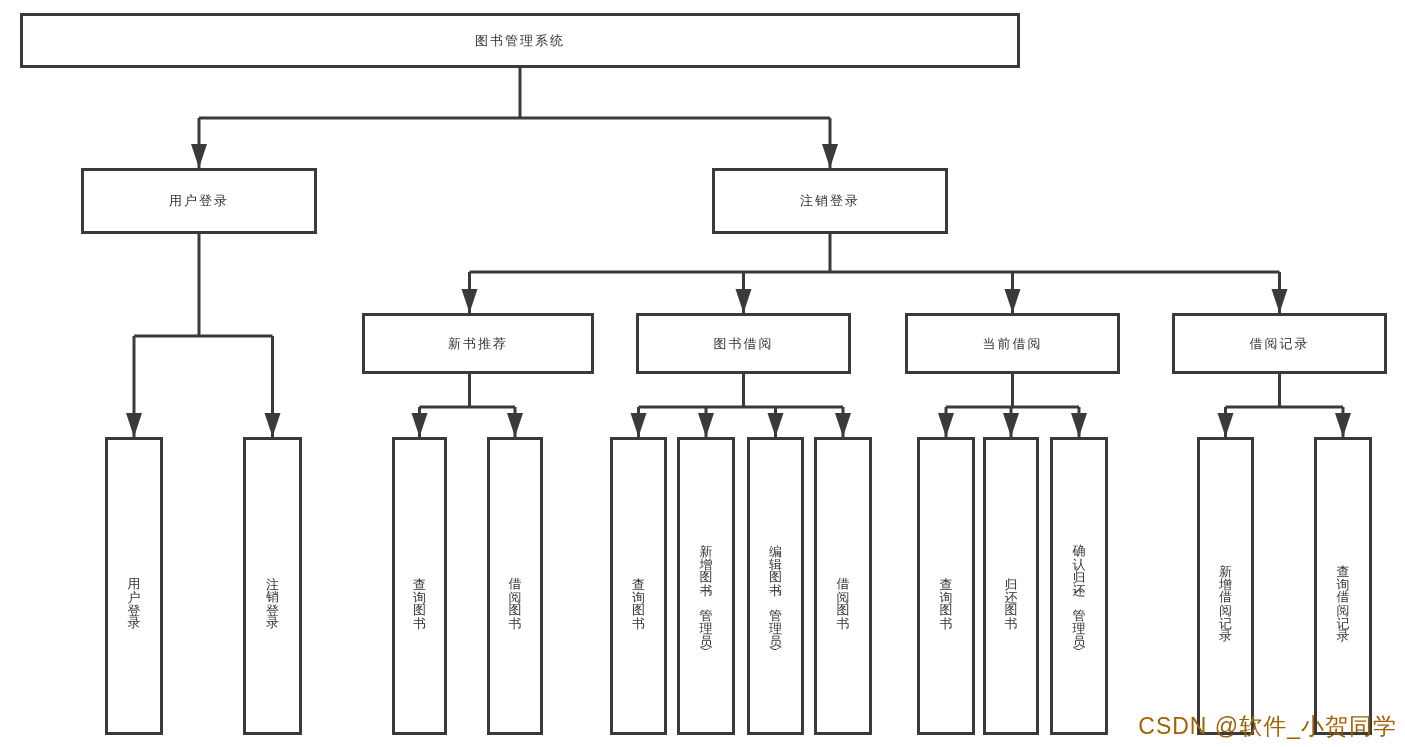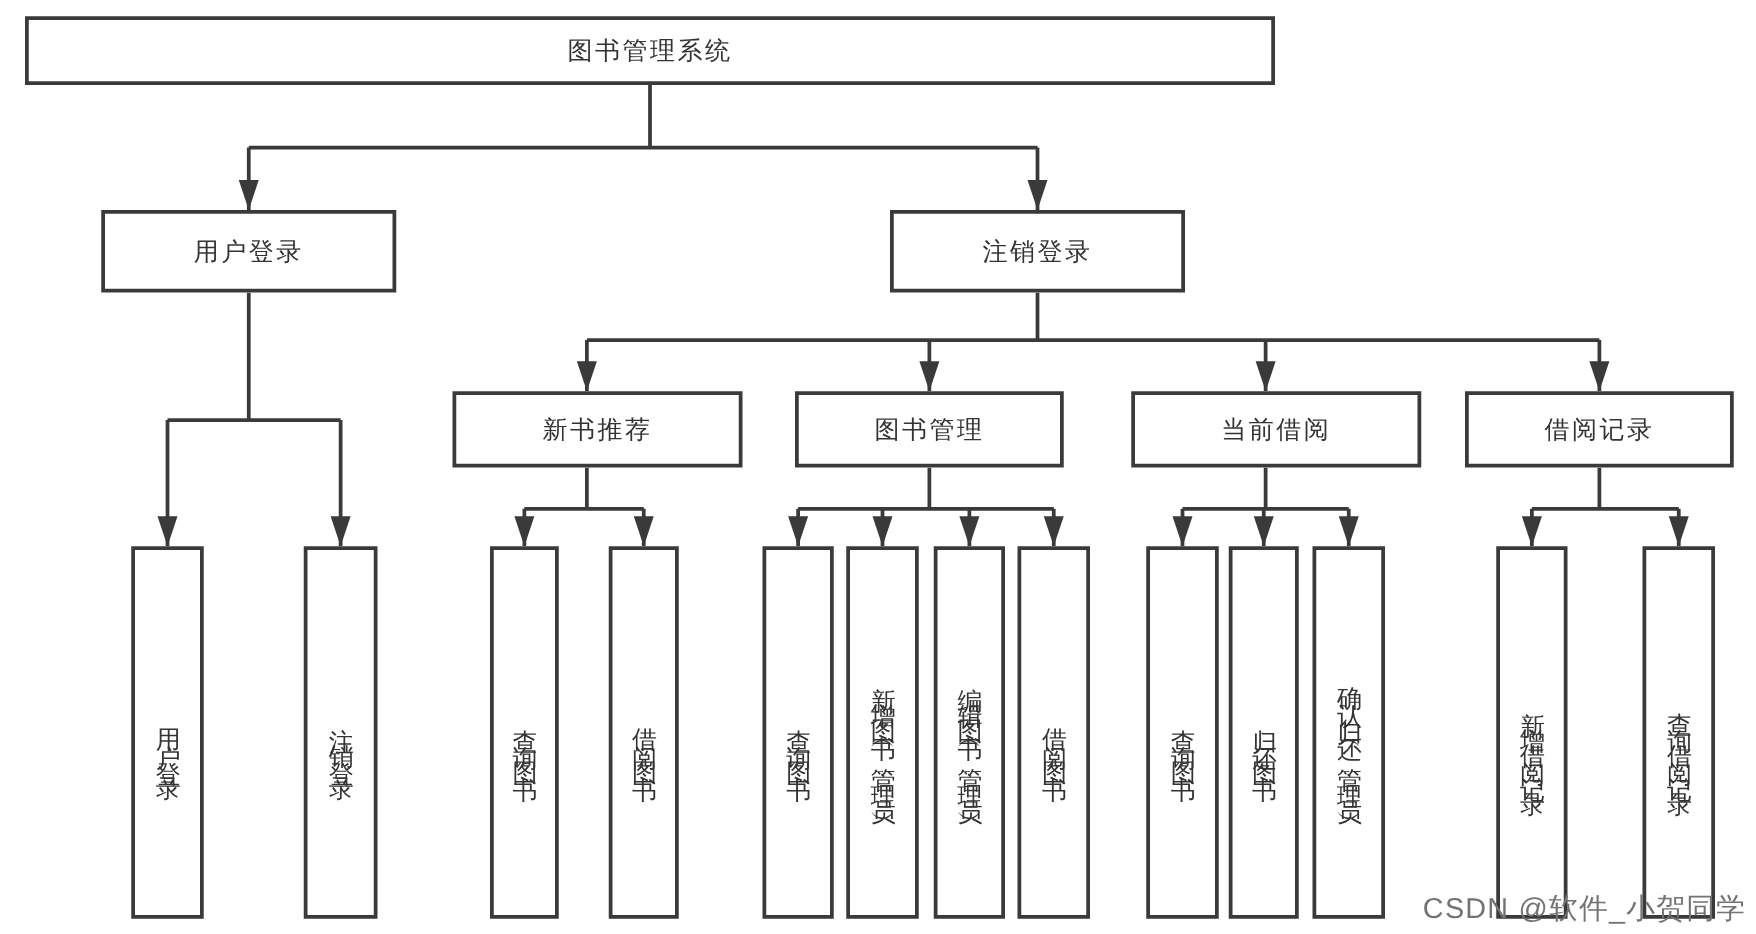--- a/index.html
+++ b/index.html
@@ -23,40 +23,40 @@
   }
   .node {
     position: absolute;
     background: #ffffff;
     border: 3px solid #3a3a3a;
     box-sizing: border-box;
     display: flex;
     align-items: center;
     justify-content: center;
     z-index: 1;
-    font-size: 20px;
+    font-size: 13px;
     letter-spacing: 2px;
     color: #333333;
   }
   .node-vertical {
     writing-mode: vertical-rl;
     text-orientation: mixed;
     letter-spacing: 13px;
     line-height: 1;
   }
   .node-vertical .vlabel {
     margin-top: 13px; 
   }
   .watermark {
     position: absolute;
     right: 8px;
     bottom: 5px;
     z-index: 2;
     font-size: 23px;
-    color: #737373;
+    color: #a16207;
     letter-spacing: 1px;
     white-space: nowrap;
   }
 </style>
 </head>
 <body>
 
 <svg id="connector-layer" viewBox="0 0 1405 747" xmlns="http://www.w3.org/2000/svg">
   <defs>
     <marker id="ah" markerUnits="userSpaceOnUse" markerWidth="26" markerHeight="20" refX="24" refY="10" orient="auto">
@@ -118,22 +118,22 @@
     <line x1="1343" y1="407" x2="1343" y2="437" marker-end="url(#ah)"></line>
   </g>
 </svg>
 
 <div class="node" style="left:20px; top:13px; width:1000px; height:55px;">图书管理系统</div>
 
 <div class="node" style="left:81px; top:168px; width:236px; height:66px;">用户登录</div>
 <div class="node" style="left:712px; top:168px; width:236px; height:66px;">注销登录</div>
 
 <div class="node" style="left:362px; top:313px; width:232px; height:61px;">新书推荐</div>
-<div class="node" style="left:636px; top:313px; width:215px; height:61px;">图书管理</div>
-<div class="node" style="left:905px; top:313px; width:232px; height:61px;">当前借阅</div>
+<div class="node" style="left:636px; top:313px; width:215px; height:61px;">图书借阅</div>
+<div class="node" style="left:905px; top:313px; width:215px; height:61px;">当前借阅</div>
 <div class="node" style="left:1172px; top:313px; width:215px; height:61px;text-align:right;">借阅记录</div>
 
 <div class="node node-vertical" style="left:105px; top:437px; width:58px; height:298px;">
   <span class="vlabel">用户登录</span>
 </div>
 <div class="node node-vertical" style="left:243px; top:437px; width:59px; height:298px;">
   <span class="vlabel">注销登录</span>
 </div>
 
 <div class="node node-vertical" style="left:392px; top:437px; width:55px; height:298px;">

